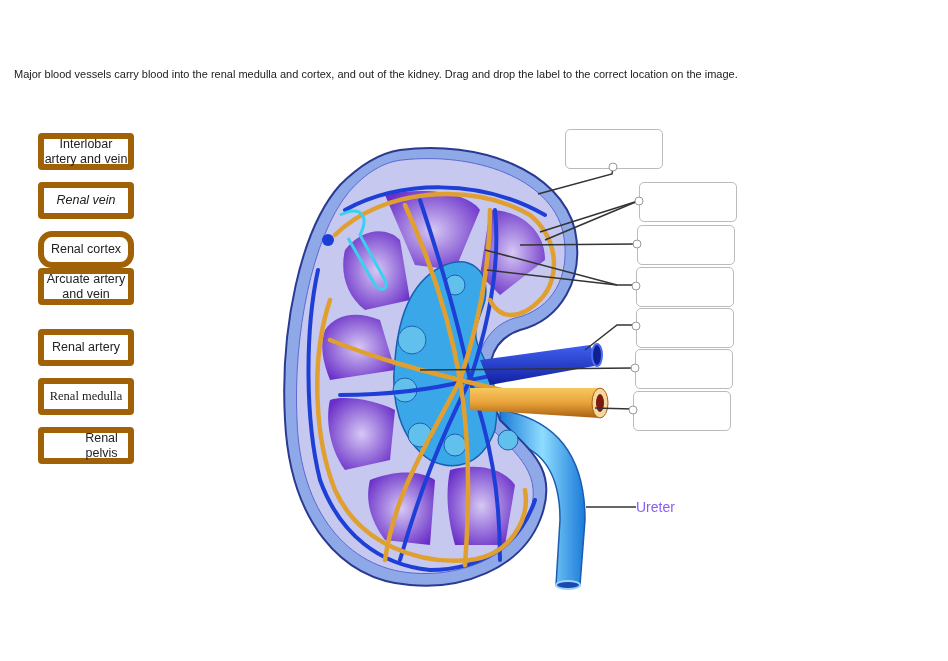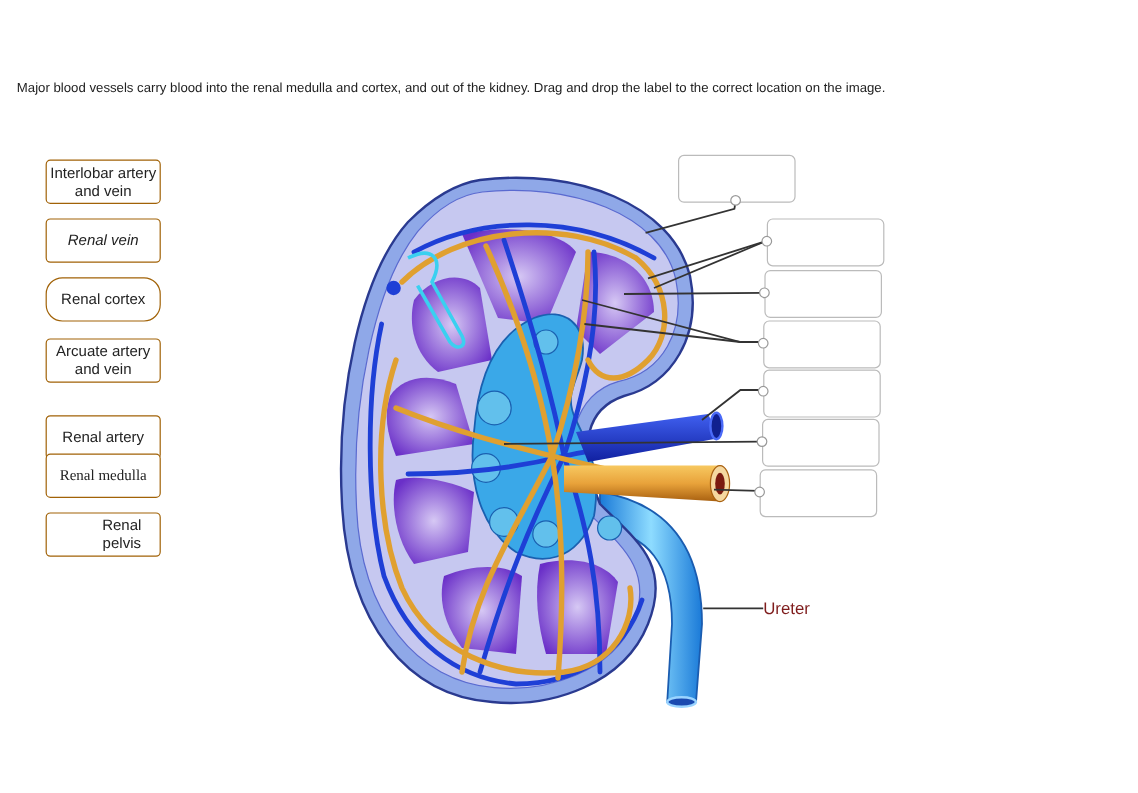--- a/index.html
+++ b/index.html
@@ -1,38 +1,38 @@
 <!DOCTYPE html>
 <html><head>
 <meta charset="utf-8">
 <style>
   html, body { margin: 0; padding: 0; background: #ffffff; }
   body { width: 948px; height: 661px; position: relative; overflow: hidden;
          font-family: "Liberation Sans", "DejaVu Sans", sans-serif; color: #222; }
   .instructions { position: absolute; left: 14px; top: 68px; font-size: 11px; color: #222; white-space: nowrap; }
   .label-bank { position: absolute; left: 38px; top: 133px; width: 98px; }
-  .label { position: absolute; left: 0; width: 96px; border: 1px solid #a16207; border-radius: 4px;
+  .label { position: absolute; left: 0; width: 96px; border: 6px solid #a16207; border-radius: 4px;
            background: #fff; font-size: 12.5px; line-height: 15px; text-align: center;
            display: flex; align-items: center; justify-content: center; height: 37px; cursor: grab;
            box-sizing: border-box; }
   .diagram { position: absolute; left: 0; top: 0; width: 948px; height: 661px; pointer-events: none; }
   .drop { position: absolute; border: 1px solid #bbb; border-radius: 5px; background: #fff; pointer-events: auto; box-sizing: border-box; }
-  .ureter-label { position: absolute; left: 636px; top: 499px; font-size: 14px; color: #7f1d1d; }
+  .ureter-label { position: absolute; left: 636px; top: 499px; font-size: 14px; color: #8b5cf6; }
 </style>
 </head>
 <body>
 
 <div class="instructions">Major blood vessels carry blood into the renal medulla and cortex, and out of the kidney. Drag and drop the label to the correct location on the image.</div>
 
 <div class="label-bank">
   <div class="label" style="top:0px;">Interlobar artery and vein</div>
   <div class="label" style="top:49px;font-style:italic;">Renal vein</div>
   <div class="label" style="top:98px;border-radius:14px;">Renal cortex</div>
-  <div class="label" style="top:149px;">Arcuate artery and vein</div>
-  <div class="label" style="top:213px;">Renal artery</div>
+  <div class="label" style="top:135px;">Arcuate artery and vein</div>
+  <div class="label" style="top:196px;">Renal artery</div>
   <div class="label" style="top:245px;font-family:Liberation Serif, serif;">Renal medulla</div>
   <div class="label" style="top:294px;padding-left:31px;">Renal pelvis</div>
 </div>
 
 <svg class="diagram" viewBox="0 0 948 661" xmlns="http://www.w3.org/2000/svg">
   <defs>
     <radialGradient id="medG" cx="50%" cy="50%" r="60%">
       <stop offset="0%" stop-color="#d6c8f4"></stop>
       <stop offset="100%" stop-color="#6a2fc8"></stop>
     </radialGradient>

